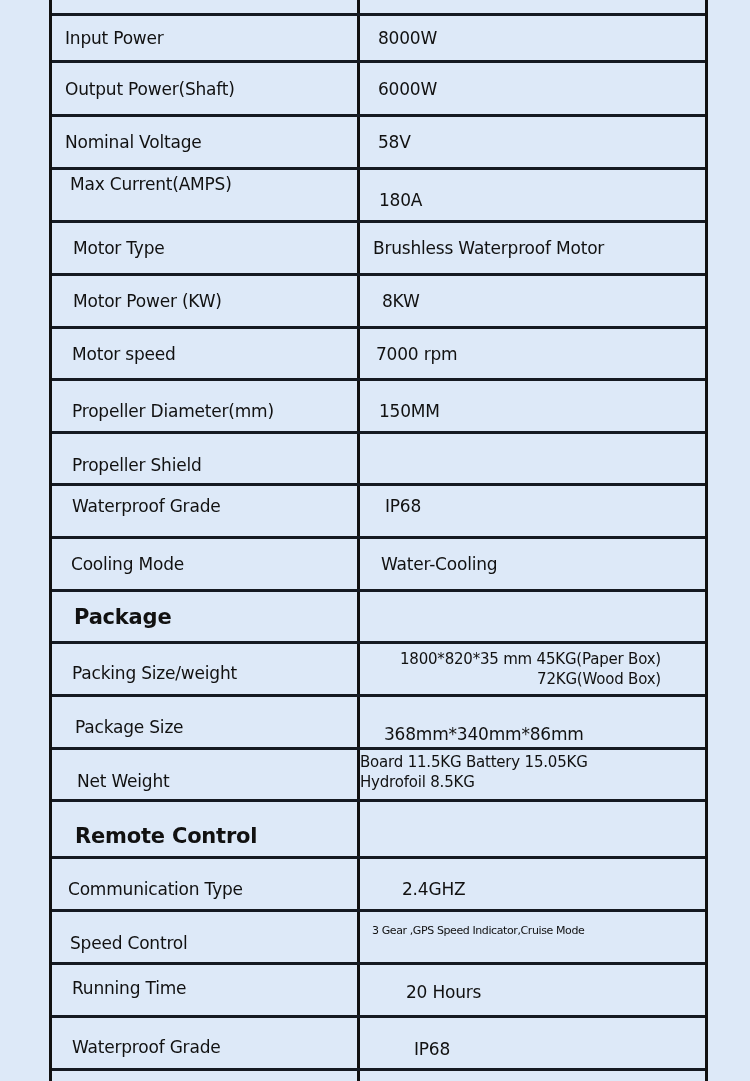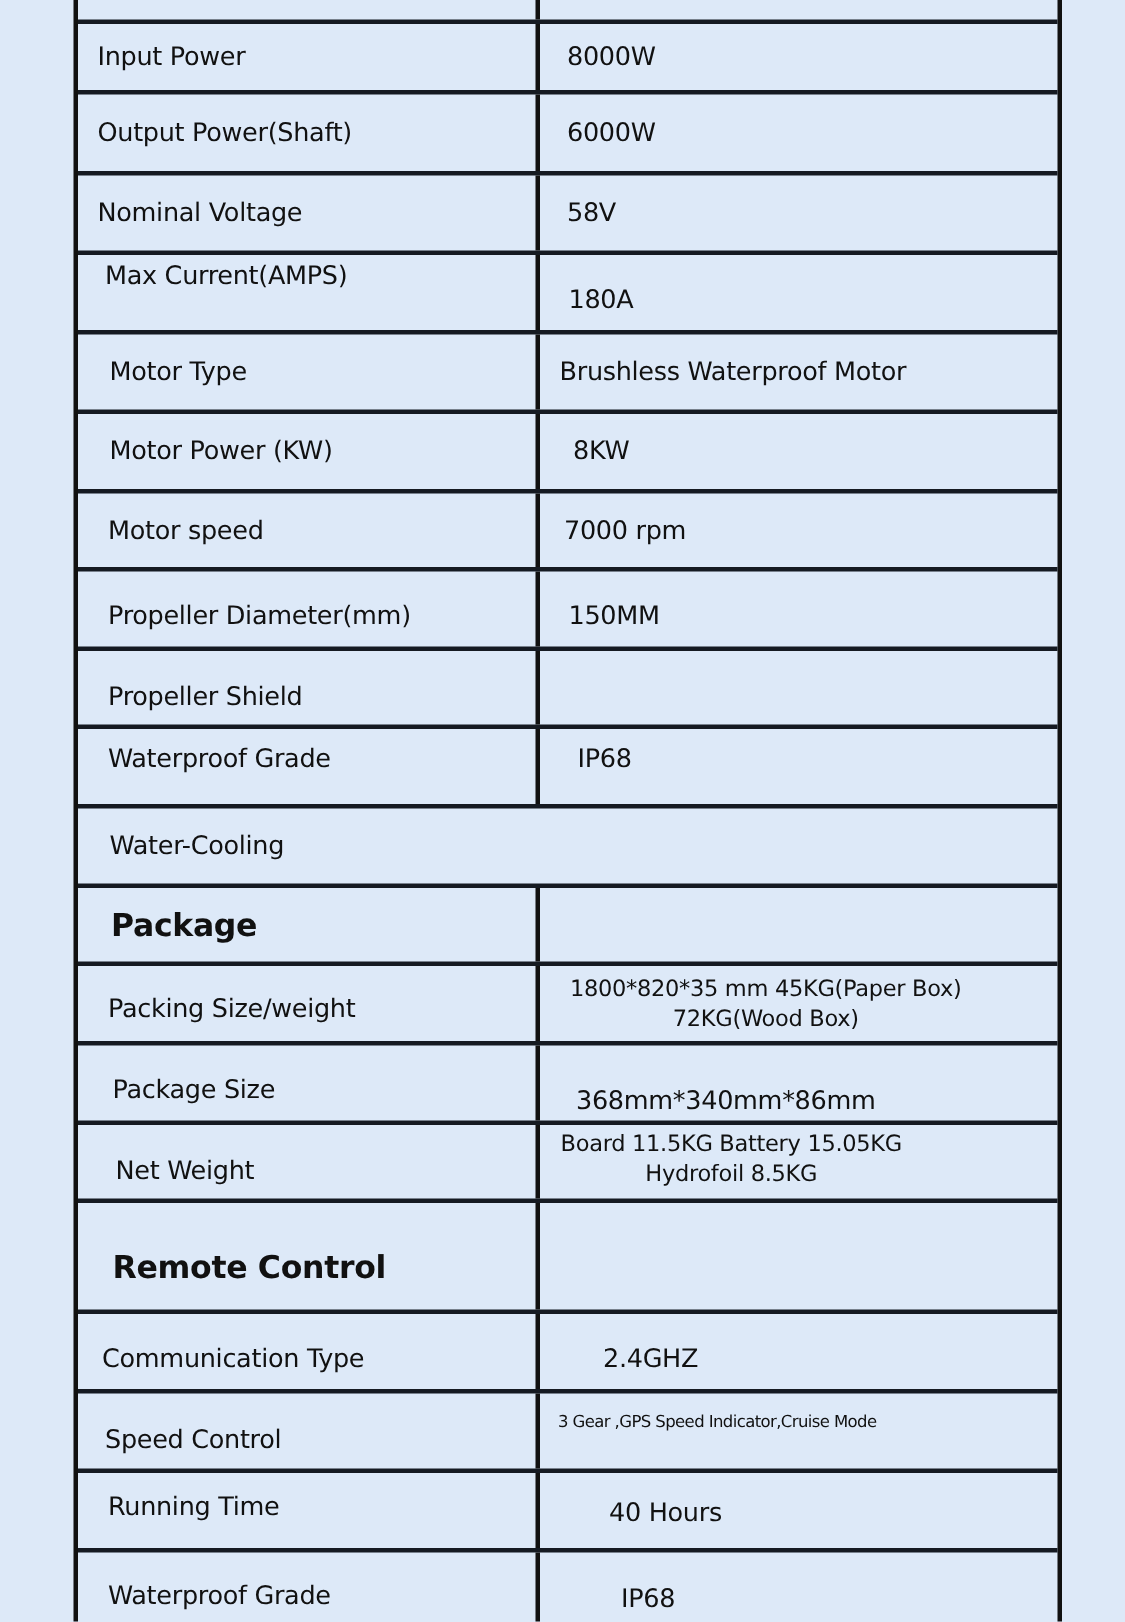--- a/index.html
+++ b/index.html
@@ -83,67 +83,68 @@
   <div class="row" style="height:52px">
     <div class="cell label" style="padding-left:20px;padding-top:12px">Propeller Shield</div>
   </div>
 
   <div class="row" style="height:53px">
     <div class="cell label" style="padding-left:20px;align-items:flex-start;padding-top:10px">Waterproof Grade</div>
     <div class="cell value" style="padding-left:25px;align-items:flex-start;padding-top:10px">IP68</div>
   </div>
 
   <div class="row" style="height:53px">
+    <div class="cell label" style="padding-left:19px">Cooling Mode</div>
     <div class="cell value" style="padding-left:21px">Water-Cooling</div>
   </div>
 
   <div class="row section" style="height:52px">
     <div class="cell label" style="padding-left:22px">Package</div>
     <div class="cell value"></div>
   </div>
 
   <div class="row" style="height:53px">
     <div class="cell label" style="padding-left:20px;padding-top:8px">Packing Size/weight</div>
-    <div class="cell value multi" style="align-items:center;padding-right:44px">
+    <div class="cell value multi" style="align-items:flex-end;padding-right:44px">
       <span>1800*820*35 mm 45KG(Paper Box)</span>
       <span>72KG(Wood Box)</span>
     </div>
   </div>
 
   <div class="row" style="height:53px">
     <div class="cell label" style="padding-left:23px;align-items:flex-start;padding-top:20px">Package Size</div>
     <div class="cell value" style="padding-left:24px;padding-top:24px">368mm*340mm*86mm</div>
   </div>
 
   <div class="row" style="height:52px">
     <div class="cell label" style="padding-left:25px;padding-top:12px">Net Weight</div>
-    <div class="cell value multi" style="align-items:center;padding-right:90px;padding-bottom:6px">
+    <div class="cell value multi" style="padding-right:90px;padding-bottom:6px">
       <span>Board 11.5KG Battery 15.05KG</span>
       <span>Hydrofoil 8.5KG</span>
     </div>
   </div>
 
-  <div class="row section" style="height:74px">
+  <div class="row section" style="height:57px">
     <div class="cell label" style="padding-left:23px;padding-top:14px">Remote Control</div>
     <div class="cell value"></div>
   </div>
 
   <div class="row" style="height:53px">
     <div class="cell label" style="padding-left:16px;padding-top:10px">Communication Type</div>
     <div class="cell value" style="padding-left:42px;padding-top:10px">2.4GHZ</div>
   </div>
 
   <div class="row" style="height:53px">
     <div class="cell label" style="padding-left:18px;padding-top:12px">Speed Control</div>
     <div class="cell value" style="padding-left:12px;font-size:11px;letter-spacing:-0.4px;white-space:nowrap;align-items:flex-start;padding-top:12px">3 Gear ,GPS Speed Indicator,Cruise Mode</div>
   </div>
 
   <div class="row" style="height:53px">
     <div class="cell label" style="padding-left:20px;padding-bottom:4px">Running Time</div>
-    <div class="cell value" style="padding-left:46px;padding-top:4px">40 Hours</div>
+    <div class="cell value" style="padding-left:46px;padding-top:4px">20 Hours</div>
   </div>
 
   <div class="row" style="height:53px">
     <div class="cell label" style="padding-left:20px;padding-top:8px">Waterproof Grade</div>
     <div class="cell value" style="padding-left:54px;padding-top:12px">IP68</div>
   </div>
 
   <div class="row" style="height:30px">
     <div class="cell label"></div>
     <div class="cell value"></div>

